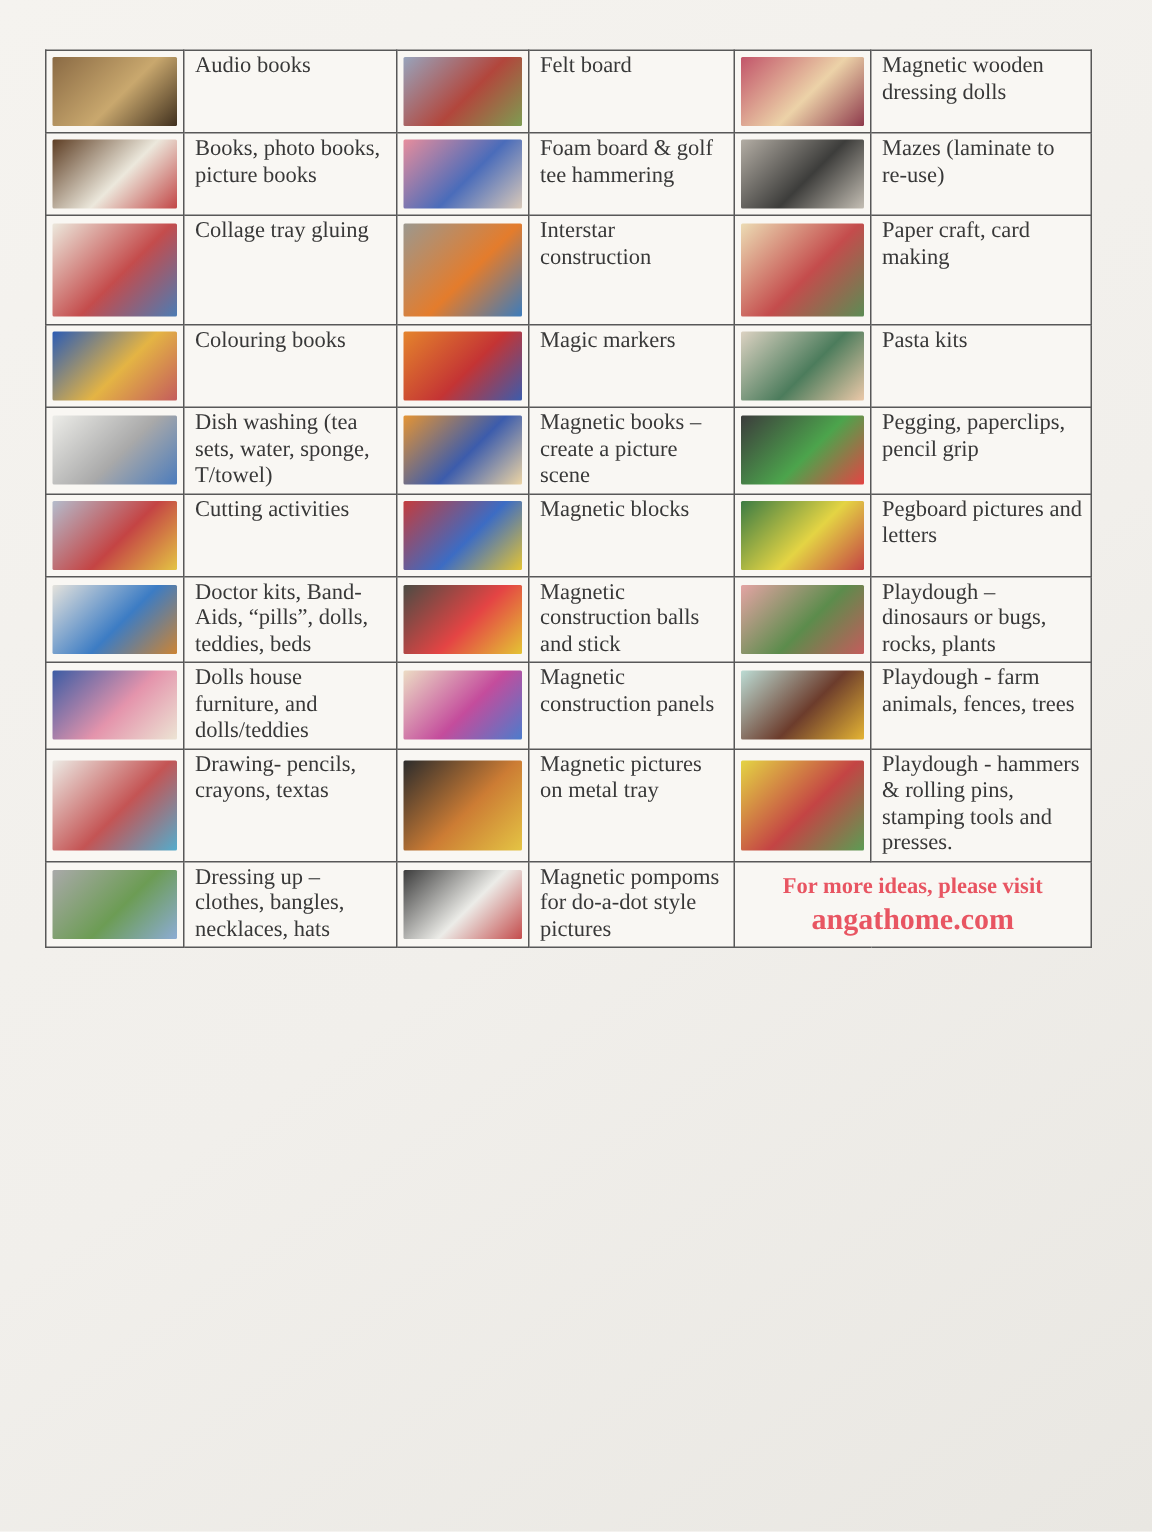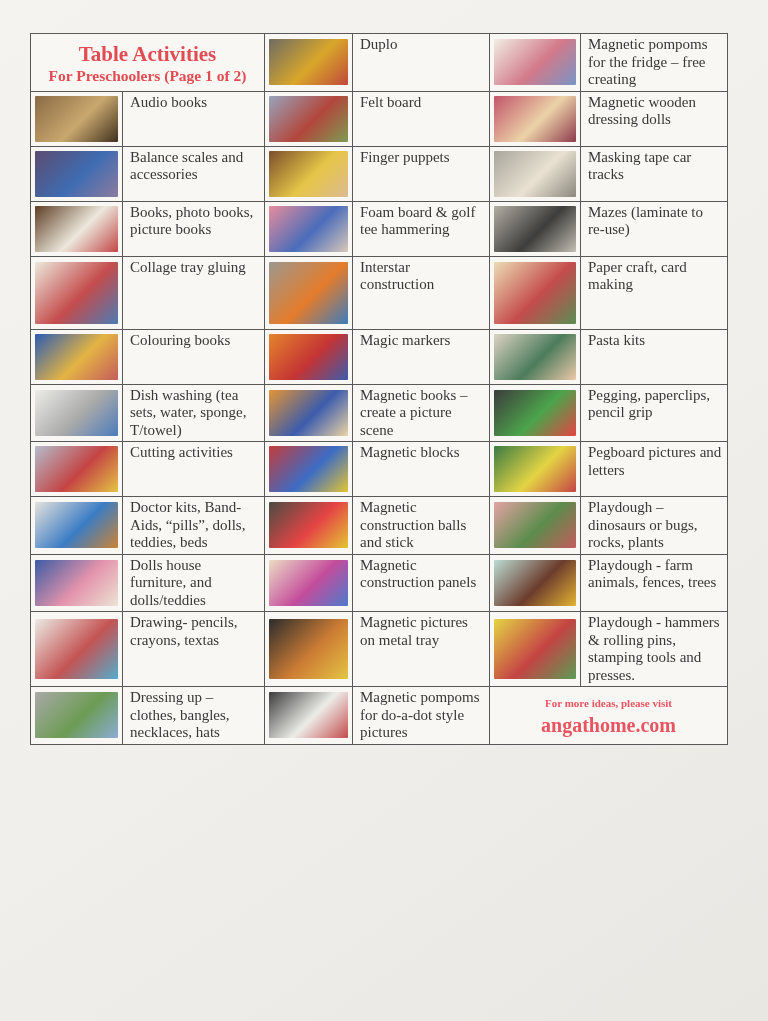--- a/index.html
+++ b/index.html
@@ -49,56 +49,38 @@
   
   td.titlecell{text-align:center;vertical-align:middle;}
   .title{
     font-size:21px;font-weight:bold;color:#e14b52;line-height:24px;margin-top:2px;
   }
   .subtitle{
     font-size:15.5px;font-weight:bold;color:#e14b52;line-height:19px;
   }
   
   td.footcell{text-align:center;vertical-align:middle;}
-  .foot1{font-size:11px;font-weight:bold;color:#e85562;line-height:20px;}
+  .foot1{font-size:15px;font-weight:bold;color:#e85562;line-height:20px;}
   .foot2{font-size:20px;font-weight:bold;color:#e85562;line-height:24px;}
 </style>
 </head>
 <body>
 
 <div class="sheet">
 <table>
   <colgroup>
     <col style="width:92px">
         <col style="width:142px">
     <col style="width:88px">
         <col style="width:137px">
     <col style="width:91px">
         <col style="width:147px">
   </colgroup>
 
   <tbody>
-        <tr>
-    <td class="titlecell" colspan="2">
-      <div class="title">Table Activities</div>
-      <div class="subtitle">For Preschoolers (Page 1 of 2)</div>
-    </td>
-    <td class="ic">
-            <span class="ph" title="rainbow Duplo arch house on dark floor" style="background: linear-gradient(135deg, rgb(110, 108, 100) 0%, rgb(217, 166, 42) 55%, rgb(191, 74, 58) 100%);"></span>
-          </td>
-    <td class="lc">
-            <div class="lbl">Duplo</div>
-          </td>
-    <td class="ic">
-            <span class="ph" title="pompom face outline on white fridge" style="background: linear-gradient(135deg, rgb(241, 237, 228) 0%, rgb(210, 122, 138) 55%, rgb(122, 148, 196) 100%);"></span>
-          </td>
-    <td class="lc">
-            <div class="lbl">Magnetic pompoms for the fridge – free creating</div>
-          </td>
-  </tr>
 
   <tr>
     <td class="ic">
             <span class="ph" title="Narnia audio book box set on wood" style="background: linear-gradient(135deg, rgb(138, 106, 68) 0%, rgb(201, 168, 110) 55%, rgb(64, 48, 30) 100%);"></span>
           </td>
     <td class="lc">
             <div class="lbl">Audio books</div>
           </td>
     <td class="ic">
             <span class="ph" title="felt board scene with tree and animals" style="background: linear-gradient(135deg, rgb(152, 164, 188) 0%, rgb(178, 70, 60) 55%, rgb(126, 156, 82) 100%);"></span>
@@ -107,40 +89,20 @@
             <div class="lbl">Felt board</div>
           </td>
     <td class="ic">
             <span class="ph" title="wooden dressing dolls in pink box" style="background: linear-gradient(135deg, rgb(194, 85, 106) 0%, rgb(236, 210, 168) 55%, rgb(142, 58, 76) 100%);"></span>
           </td>
     <td class="lc">
             <div class="lbl">Magnetic wooden dressing dolls</div>
           </td>
   </tr>
 
-  <tr>
-    <td class="ic">
-            <span class="ph" title="blue balance scales on purple mat" style="background: linear-gradient(135deg, rgb(92, 76, 112) 0%, rgb(63, 108, 178) 55%, rgb(140, 124, 158) 100%);"></span>
-          </td>
-    <td class="lc">
-            <div class="lbl">Balance scales and accessories</div>
-          </td>
-    <td class="ic">
-            <span class="ph" title="finger puppets and yellow box on brown carpet" style="background: linear-gradient(135deg, rgb(124, 78, 44) 0%, rgb(230, 198, 71) 55%, rgb(220, 186, 146) 100%);"></span>
-          </td>
-    <td class="lc">
-            <div class="lbl">Finger puppets</div>
-          </td>
-    <td class="ic">
-            <span class="ph" title="masking tape road tracks on grey carpet" style="background: linear-gradient(135deg, rgb(169, 165, 156) 0%, rgb(233, 226, 210) 55%, rgb(140, 136, 126) 100%);"></span>
-          </td>
-    <td class="lc">
-            <div class="lbl">Masking tape car tracks</div>
-          </td>
-  </tr>
 
   <tr>
     <td class="ic">
             <span class="ph" title="shapes picture book on wooden floor" style="background: linear-gradient(135deg, rgb(94, 62, 36) 0%, rgb(236, 232, 220) 55%, rgb(194, 70, 70) 100%);"></span>
           </td>
     <td class="lc">
             <div class="lbl">Books, photo books, picture books</div>
           </td>
     <td class="ic">
             <span class="ph" title="pink foam board with golf tees and blue tub" style="background: linear-gradient(135deg, rgb(231, 141, 156) 0%, rgb(74, 108, 186) 55%, rgb(217, 201, 185) 100%);"></span>

